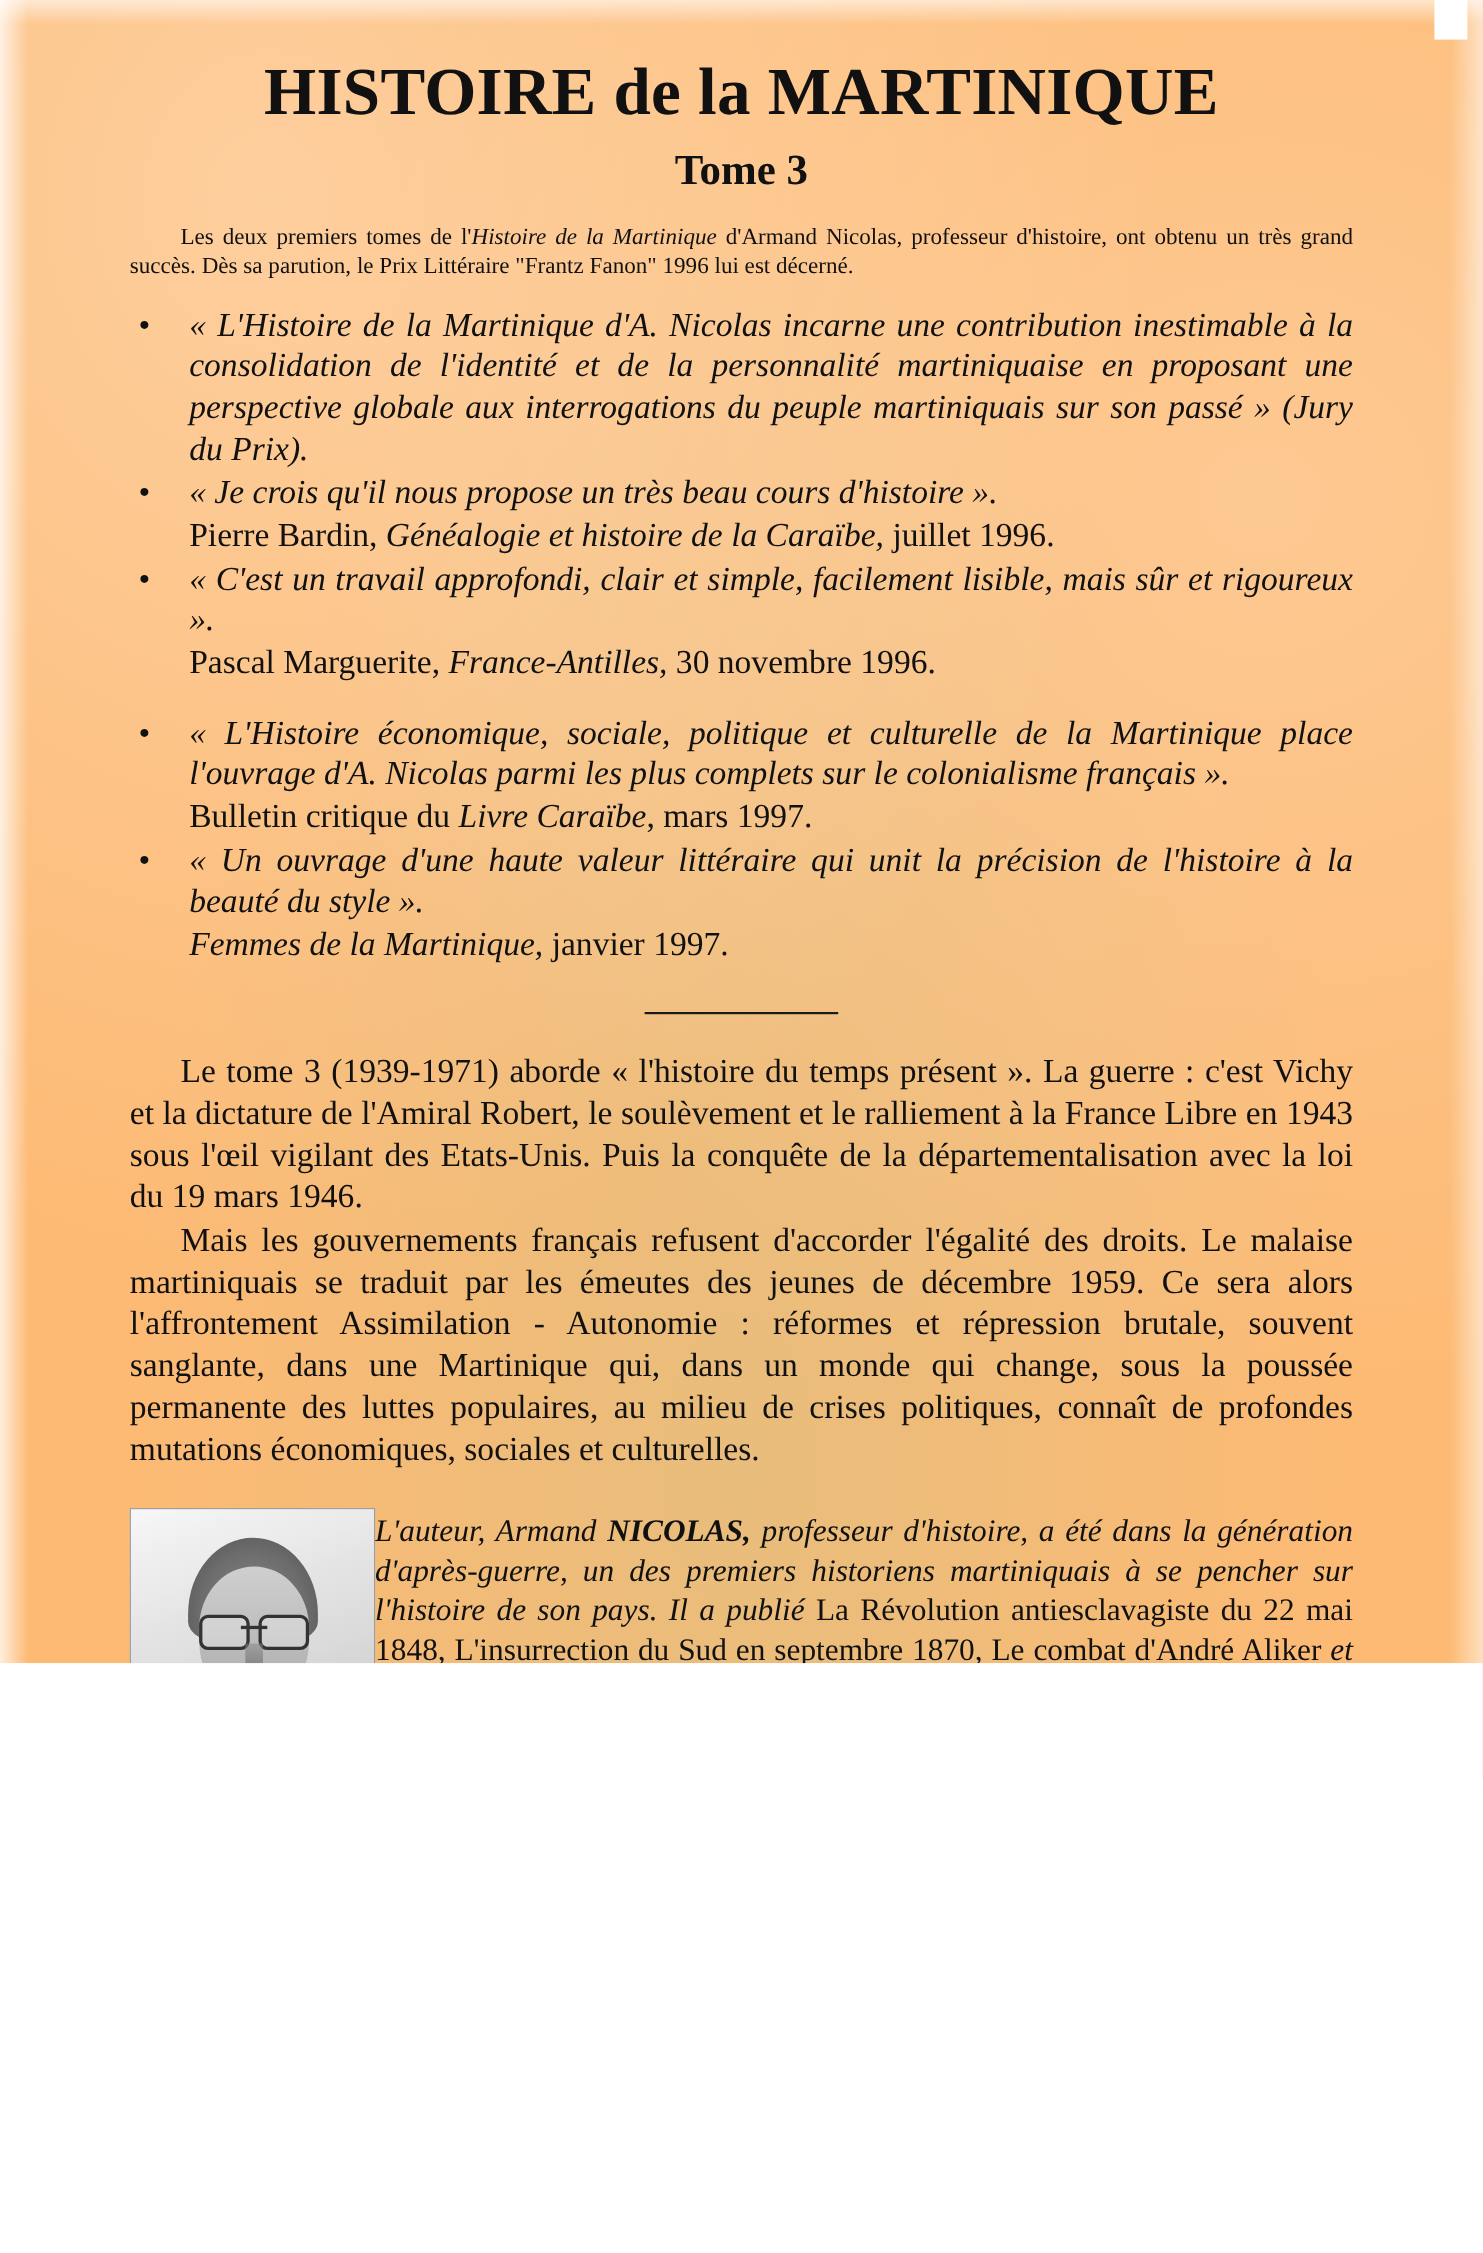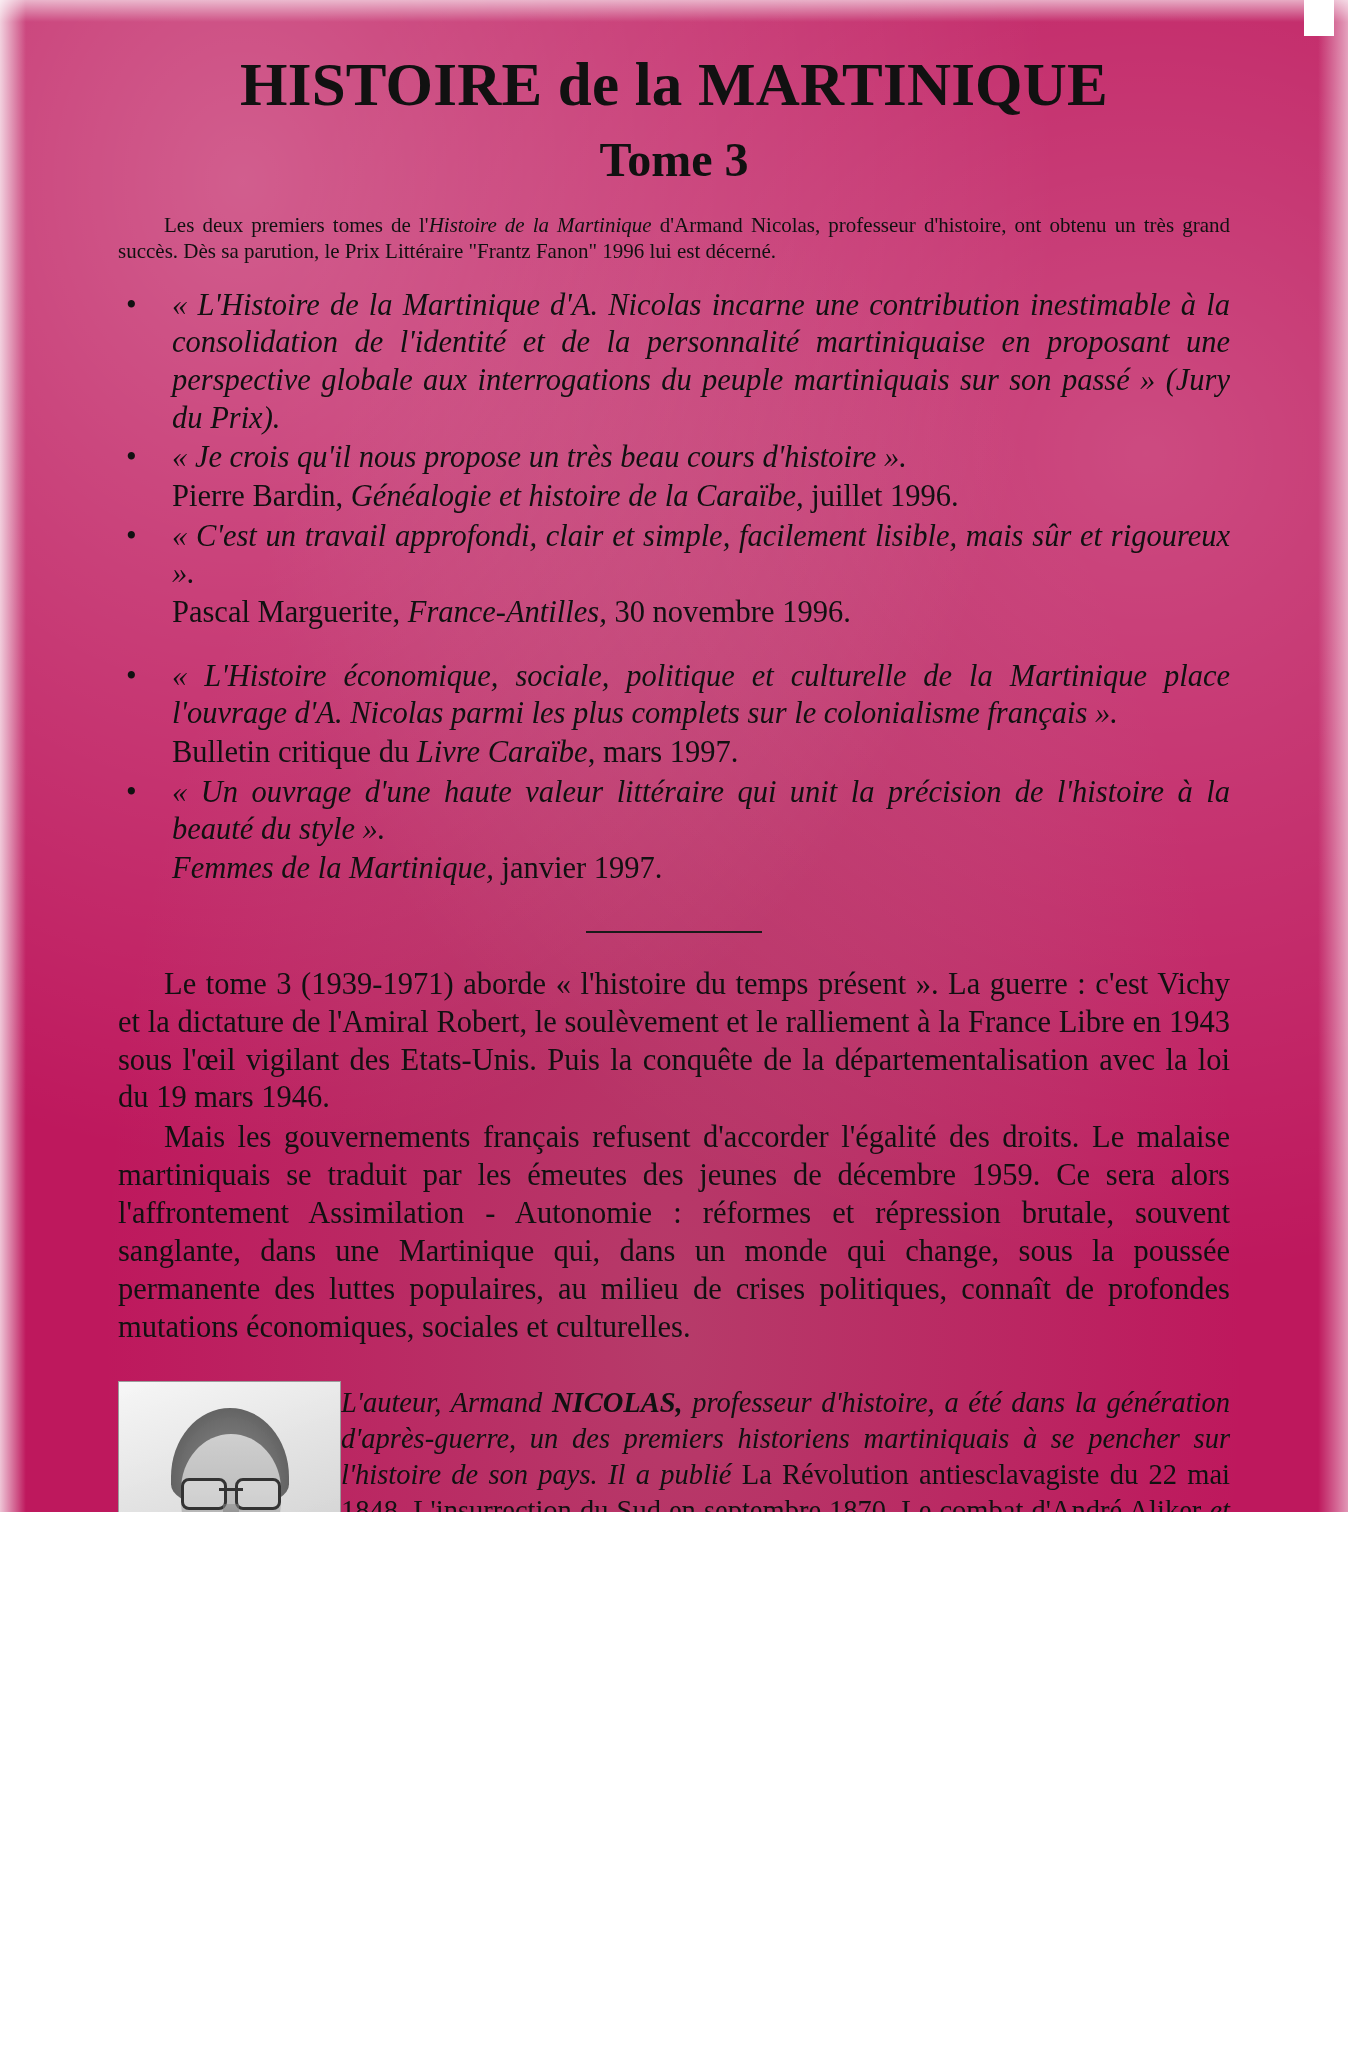--- a/index.html
+++ b/index.html
@@ -4,21 +4,21 @@
 <style>
   html, body {
     margin: 0;
     padding: 0;
     background: #ffffff;
   }
   .page {
     position: relative;
     width: 1348px;
     height: 1512px;
-    background: #be185d;
+    background: #fdba74;
     overflow: hidden;
     font-family: "Liberation Serif", "DejaVu Serif", serif;
     color: #111111;
   }
   
   .paper-noise {
     position: absolute;
     inset: 0;
     background:
       radial-gradient(ellipse at 18% 12%, rgba(255,255,255,0.30), rgba(255,255,255,0) 52%),
@@ -59,21 +59,21 @@
     font-size: 61px;
     font-weight: bold;
     letter-spacing: 0.2px;
     line-height: 1.08;
     white-space: nowrap;
   }
   h2.subtitle {
     margin: 0;
     padding-top: 14px;
     text-align: center;
-    font-size: 48px;
+    font-size: 39px;
     font-weight: bold;
   }
 
   p.intro {
     margin: 26px 0 0 0;
     font-size: 21px;
     line-height: 1.235;
     text-align: justify;
     text-indent: 46px;
   }

